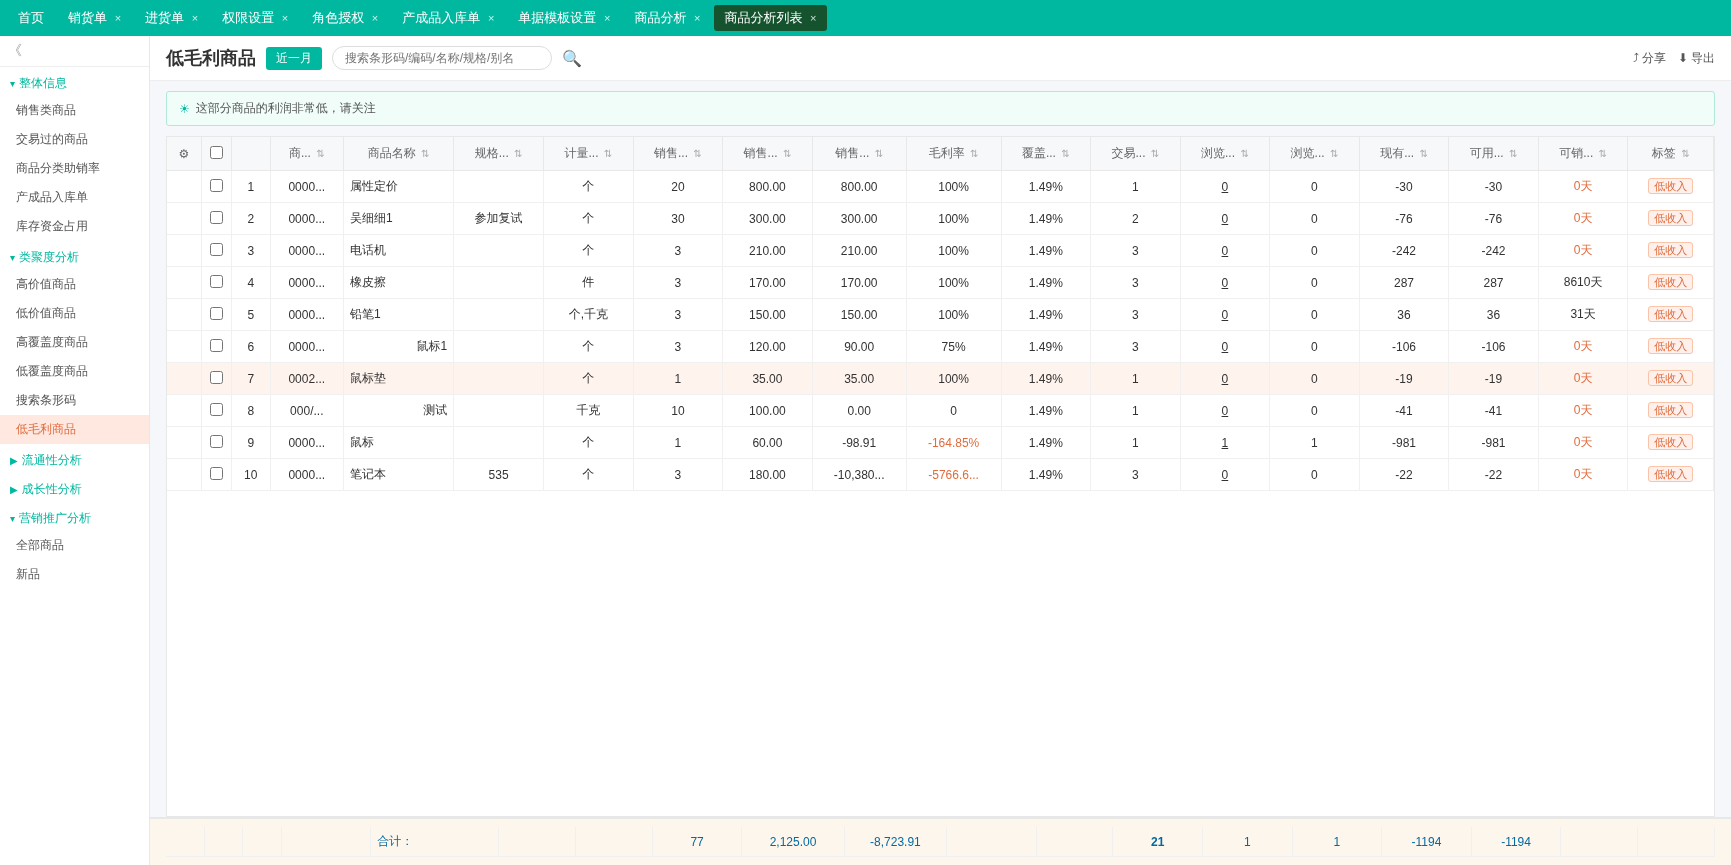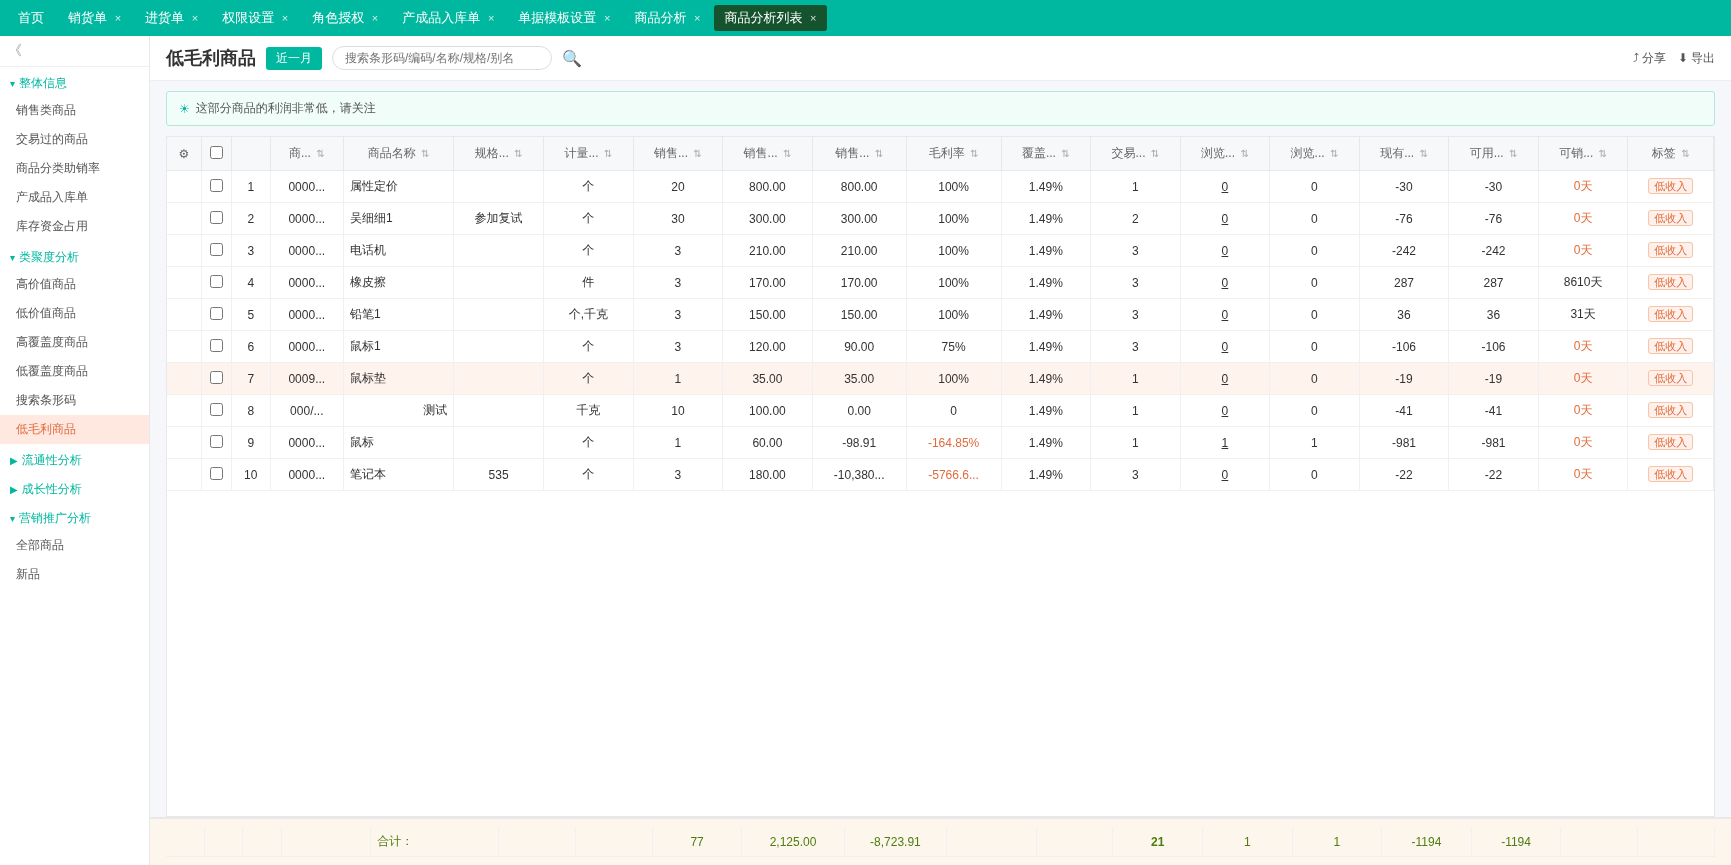--- a/index.html
+++ b/index.html
@@ -232,21 +232,21 @@
     
     .collapse-arrow { cursor: pointer; color: #999; font-size: 14px; }
 
     .total-row-table {
       width: 100%;
       border-collapse: collapse;
     }
     .total-row-table td {
       padding: 6px 6px;
       text-align: center;
-      color: #4d7c0f;
+      color: #0369a1;
       font-size: 12px;
     }
   </style>
 </head>
 <body>
 
 <nav class="top-nav">
   <div class="nav-item">首页</div>
   <div class="nav-item">销货单 <span class="close">×</span></div>
   <div class="nav-item">进货单 <span class="close">×</span></div>
@@ -458,41 +458,41 @@
       <td>36</td>
       <td>36</td>
       <td style="color:#333">31天</td>
       <td><span class="tag-low-income">低收入</span></td>
     </tr>
             <tr>
       <td></td>
       <td class="checkbox-cell"><input type="checkbox" style=""></td>
       <td>6</td>
       <td>0000...</td>
-      <td style="text-align:left;">鼠标1</td>
+      <td style="text-align:right;">鼠标1</td>
       <td></td>
       <td>个</td>
       <td>3</td>
       <td>120.00</td>
       <td style="color:#333">90.00</td>
       <td style="color:#333">75%</td>
       <td>1.49%</td>
       <td>3</td>
       <td><span class="link-underline">0</span></td>
       <td>0</td>
       <td>-106</td>
       <td>-106</td>
       <td style="color:#e06c3e">0天</td>
       <td><span class="tag-low-income">低收入</span></td>
     </tr>
             <tr class="highlighted">
       <td></td>
       <td class="checkbox-cell"><input type="checkbox" style=""></td>
       <td>7</td>
-      <td>0009...</td>
+      <td>0002...</td>
       <td style="text-align:left;">鼠标垫</td>
       <td></td>
       <td>个</td>
       <td>1</td>
       <td>35.00</td>
       <td style="color:#333">35.00</td>
       <td style="color:#333">100%</td>
       <td>1.49%</td>
       <td>1</td>
       <td><span class="link-underline">0</span></td>

